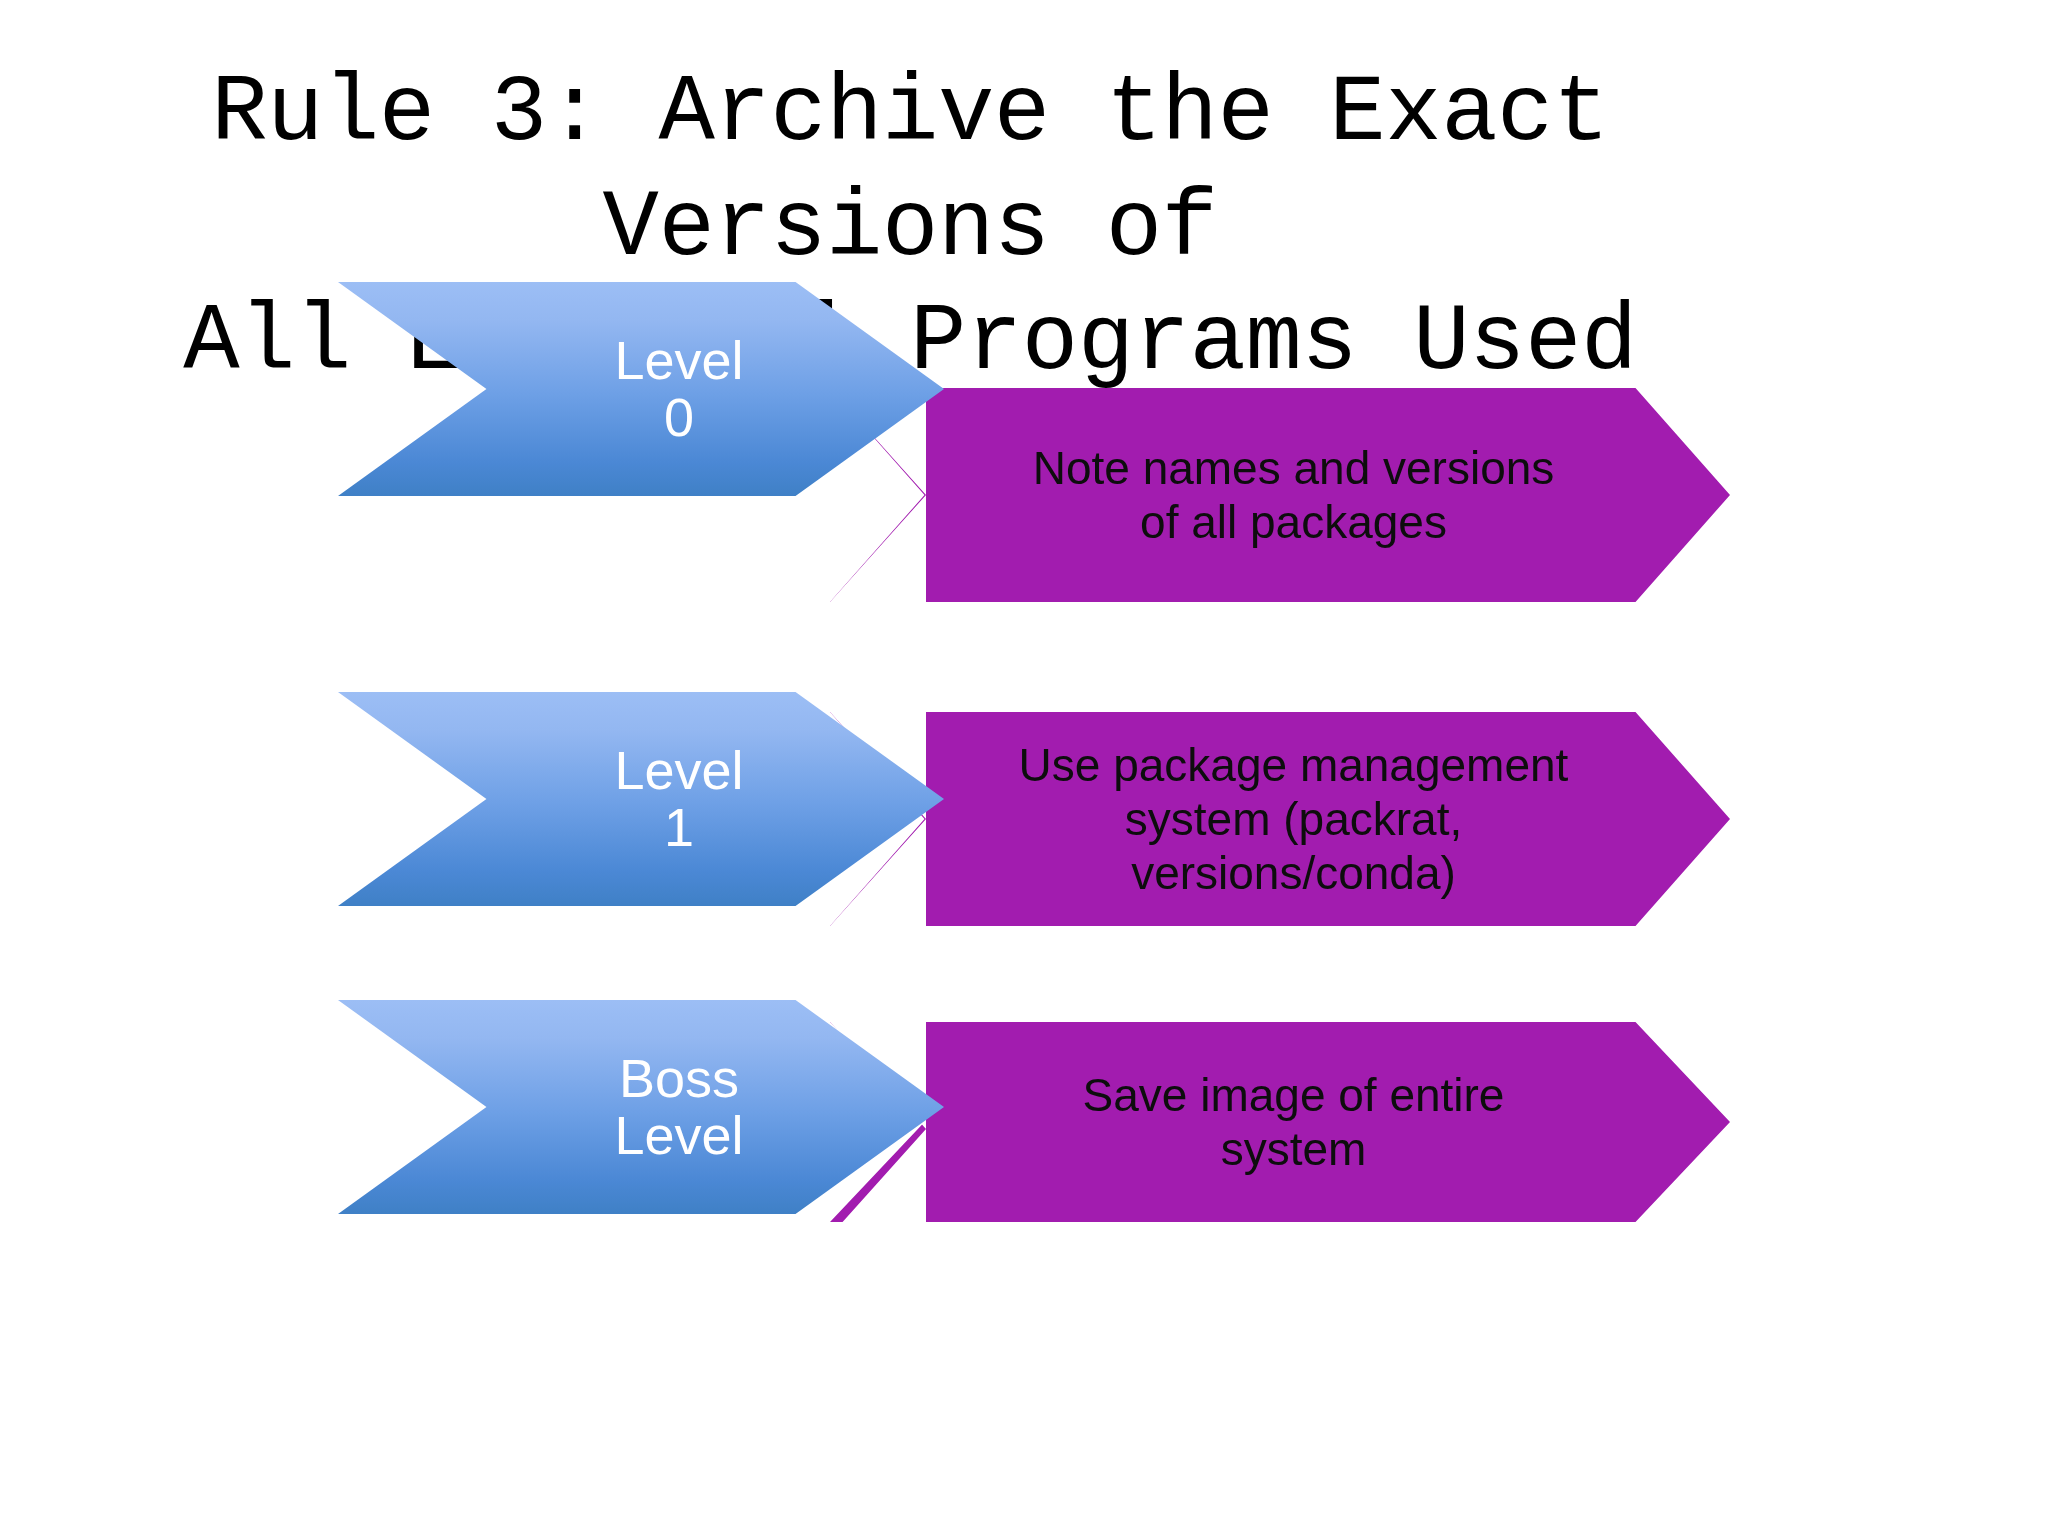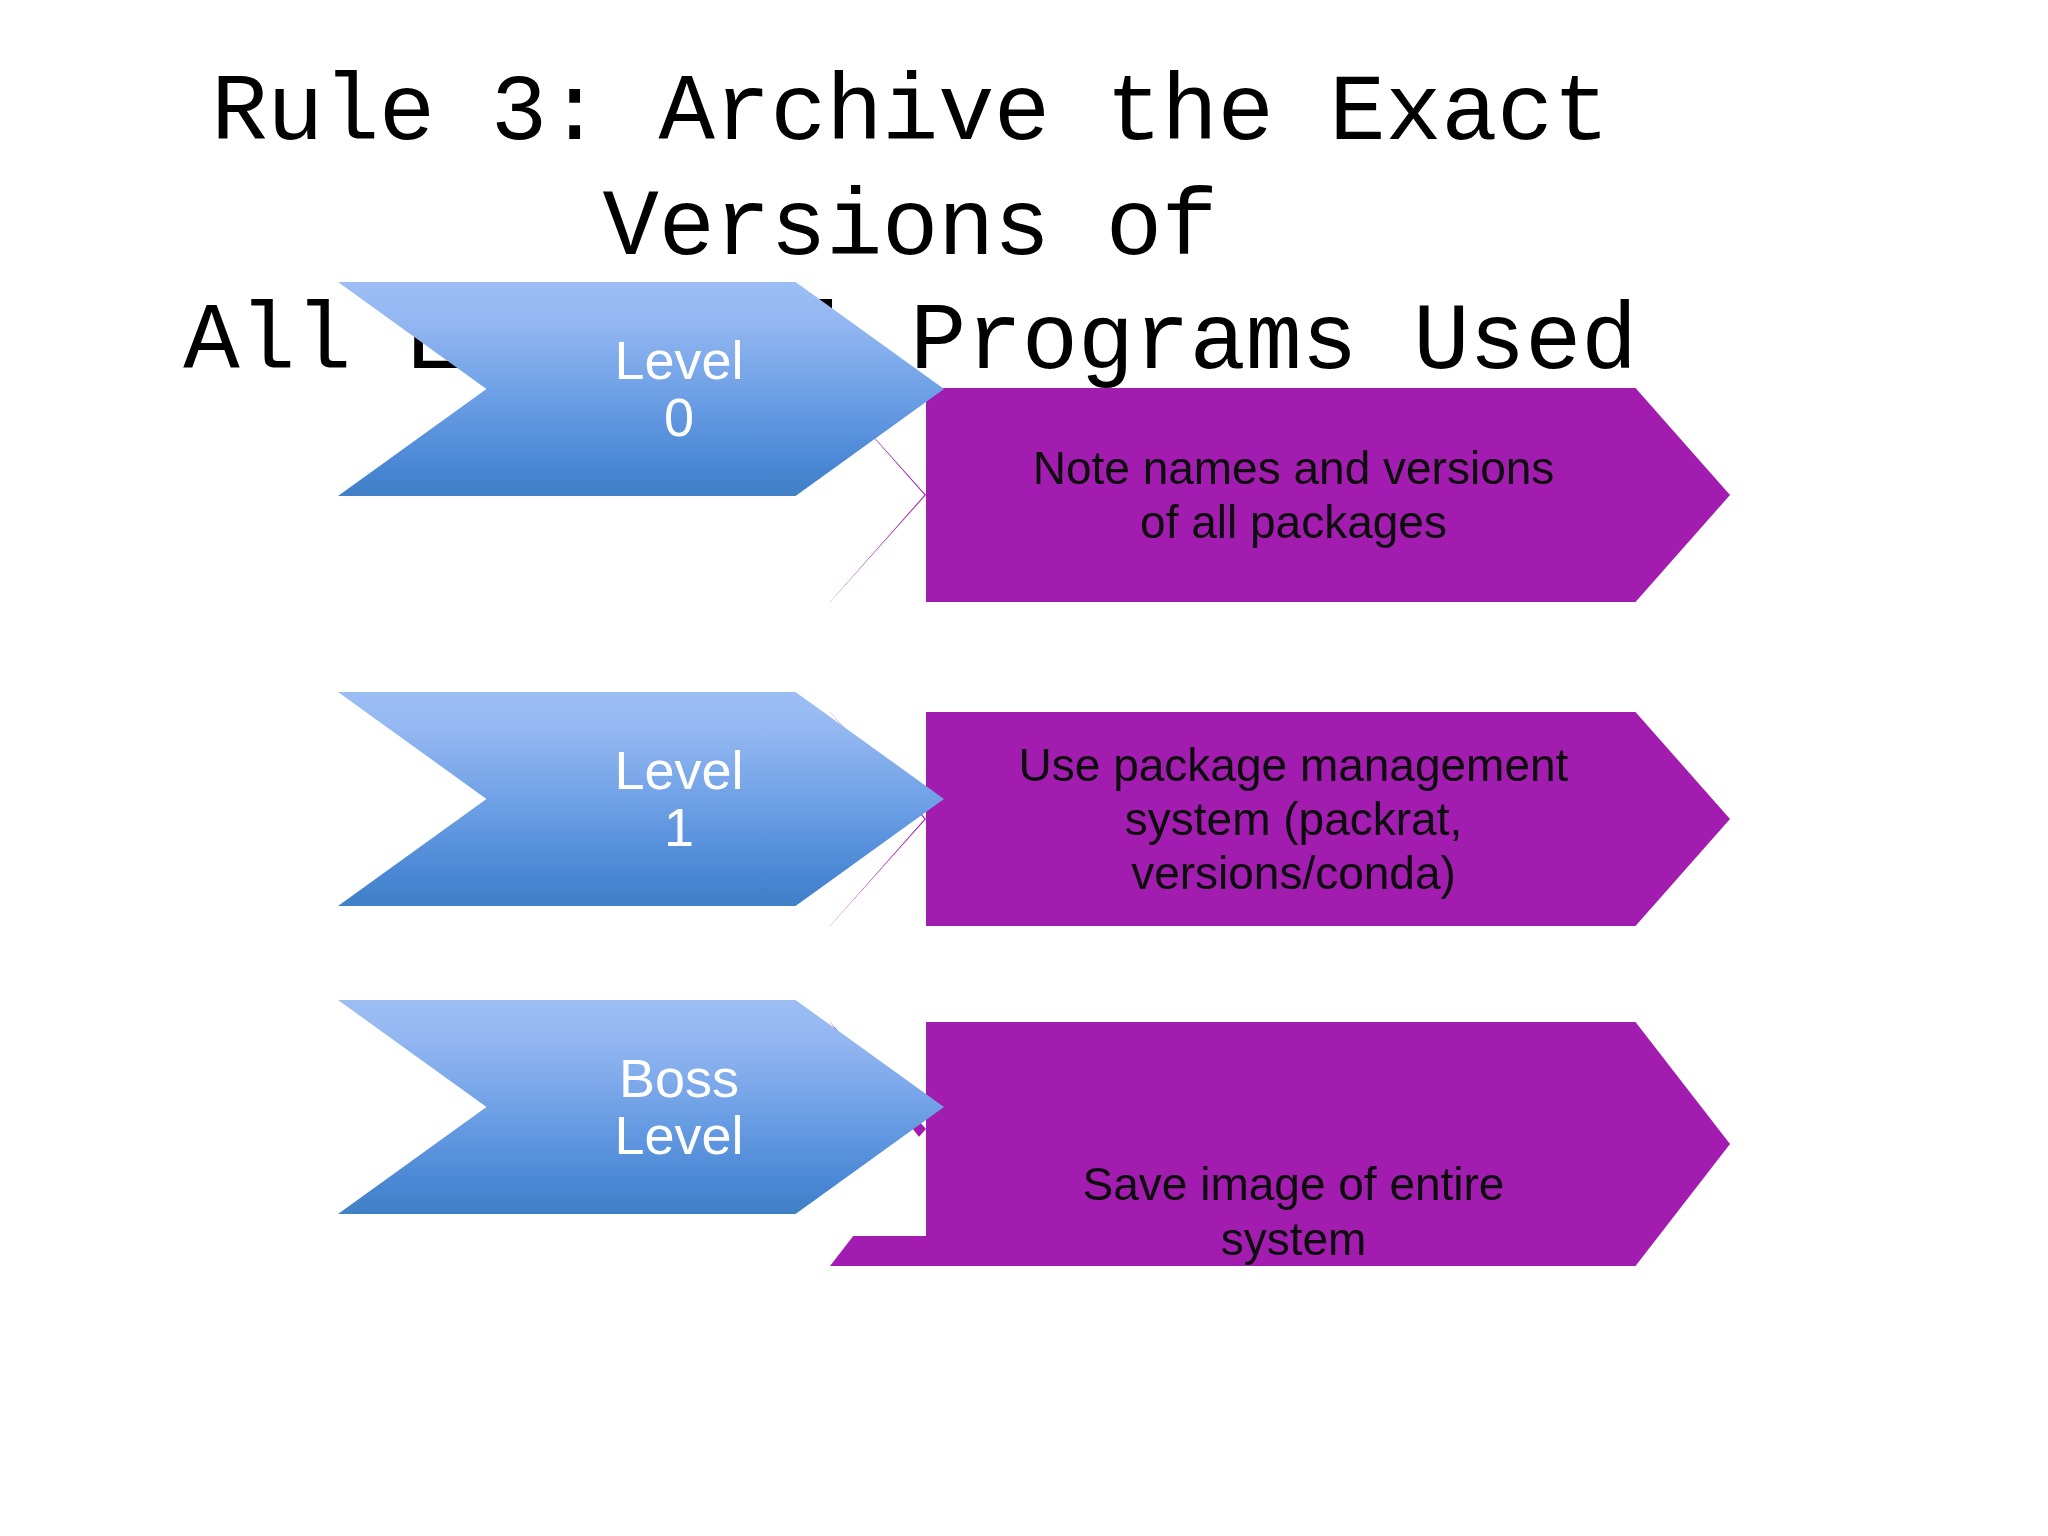--- a/index.html
+++ b/index.html
@@ -112,21 +112,21 @@
   #row-0 .chev-label { transform: translate(38px, 0); }
 
   
   #row-1 .chev-blue { left: 338px; top: 692px;  width: 606px; height: 214px; }
   #row-1 .chev-gray { left: 830px; top: 712px;  width: 900px; height: 214px; }
   #row-1 .chev-gray-notch { left: 830px; top: 712px; width: 96px; height: 214px; }
   #row-1 .chev-label { transform: translate(38px, 0); }
 
   
   #row-2 .chev-blue { left: 338px; top: 1000px; width: 606px; height: 214px; }
-  #row-2 .chev-gray { left: 830px; top: 1022px; width: 900px; height: 244px; align-items: flex-end; }
+  #row-2 .chev-gray { left: 830px; top: 1022px; width: 900px; height: 200px; }
   #row-2 .chev-gray-notch { left: 830px; top: 1022px; width: 96px; height: 214px; }
   #row-2 .chev-label { transform: translate(38px, 0); }
 </style>
 </head>
 <body>
 
 <h1 id="slide-title">Rule 3: Archive the Exact Versions of
 All External Programs Used</h1>
 
 <div id="chevron-diagram">

